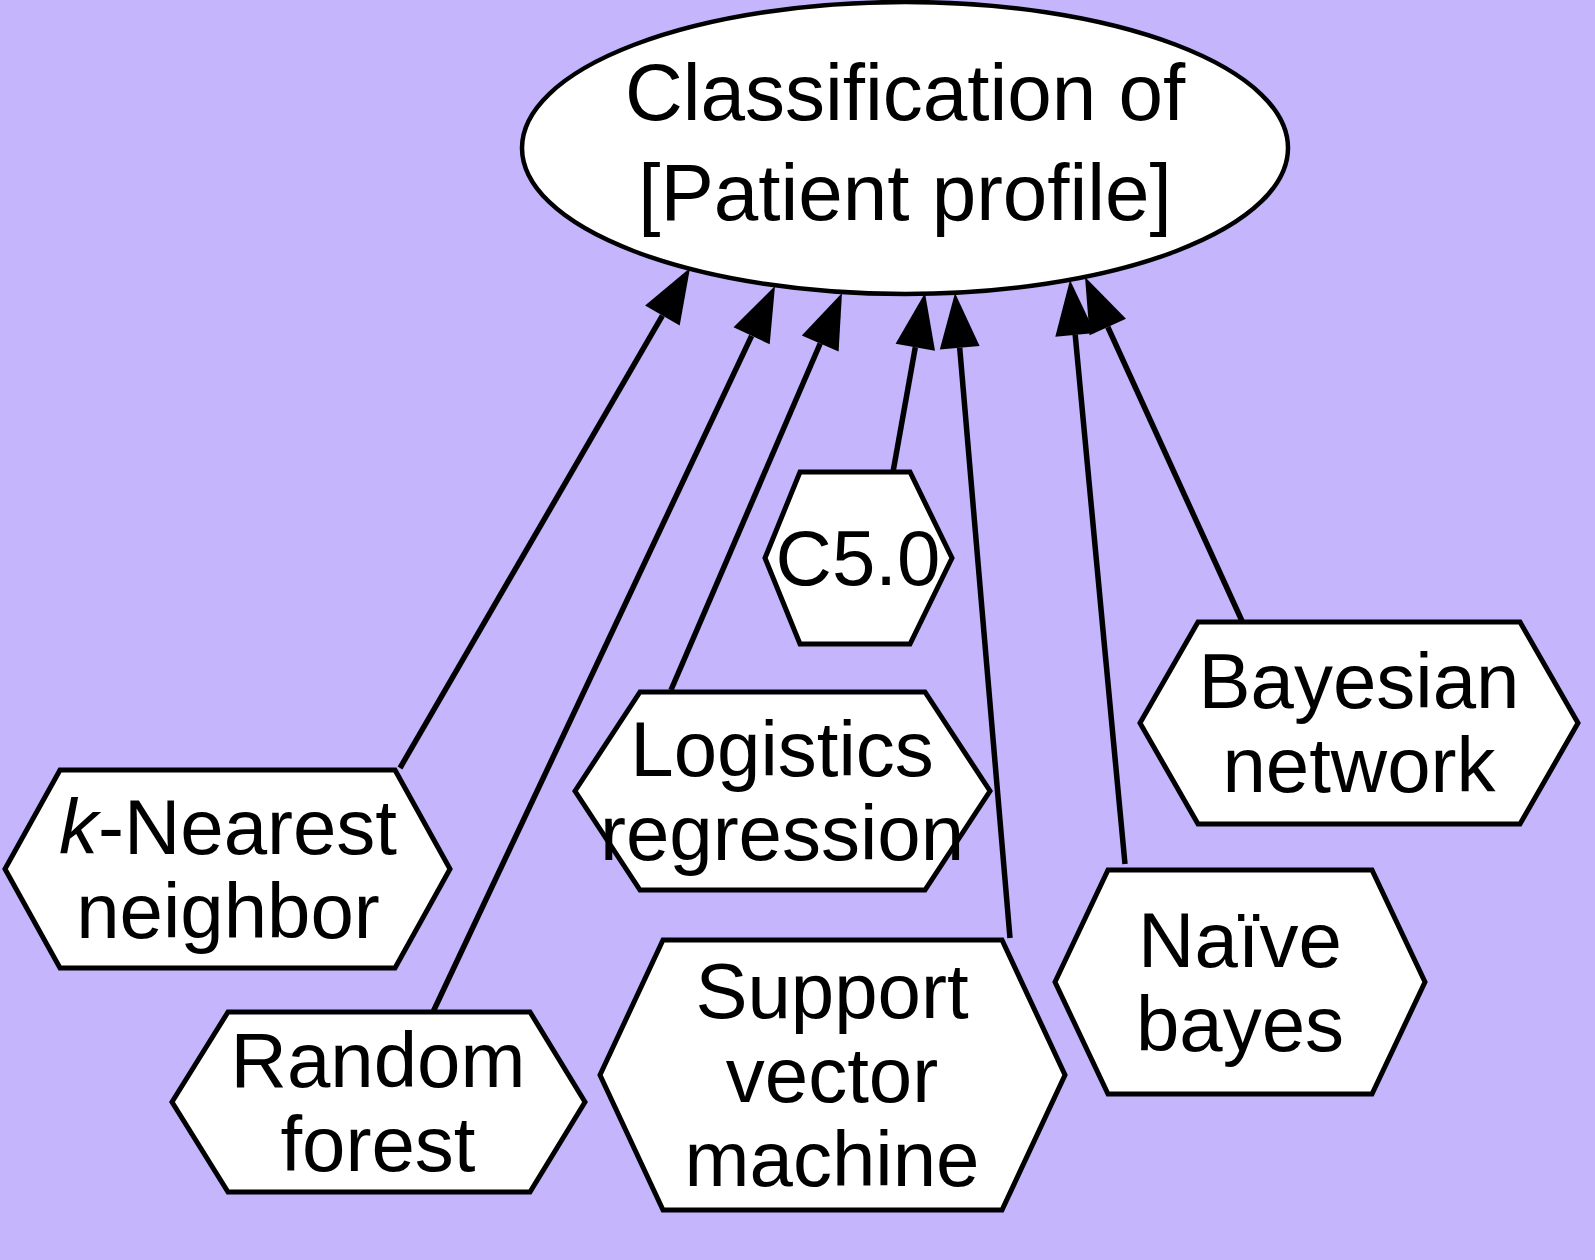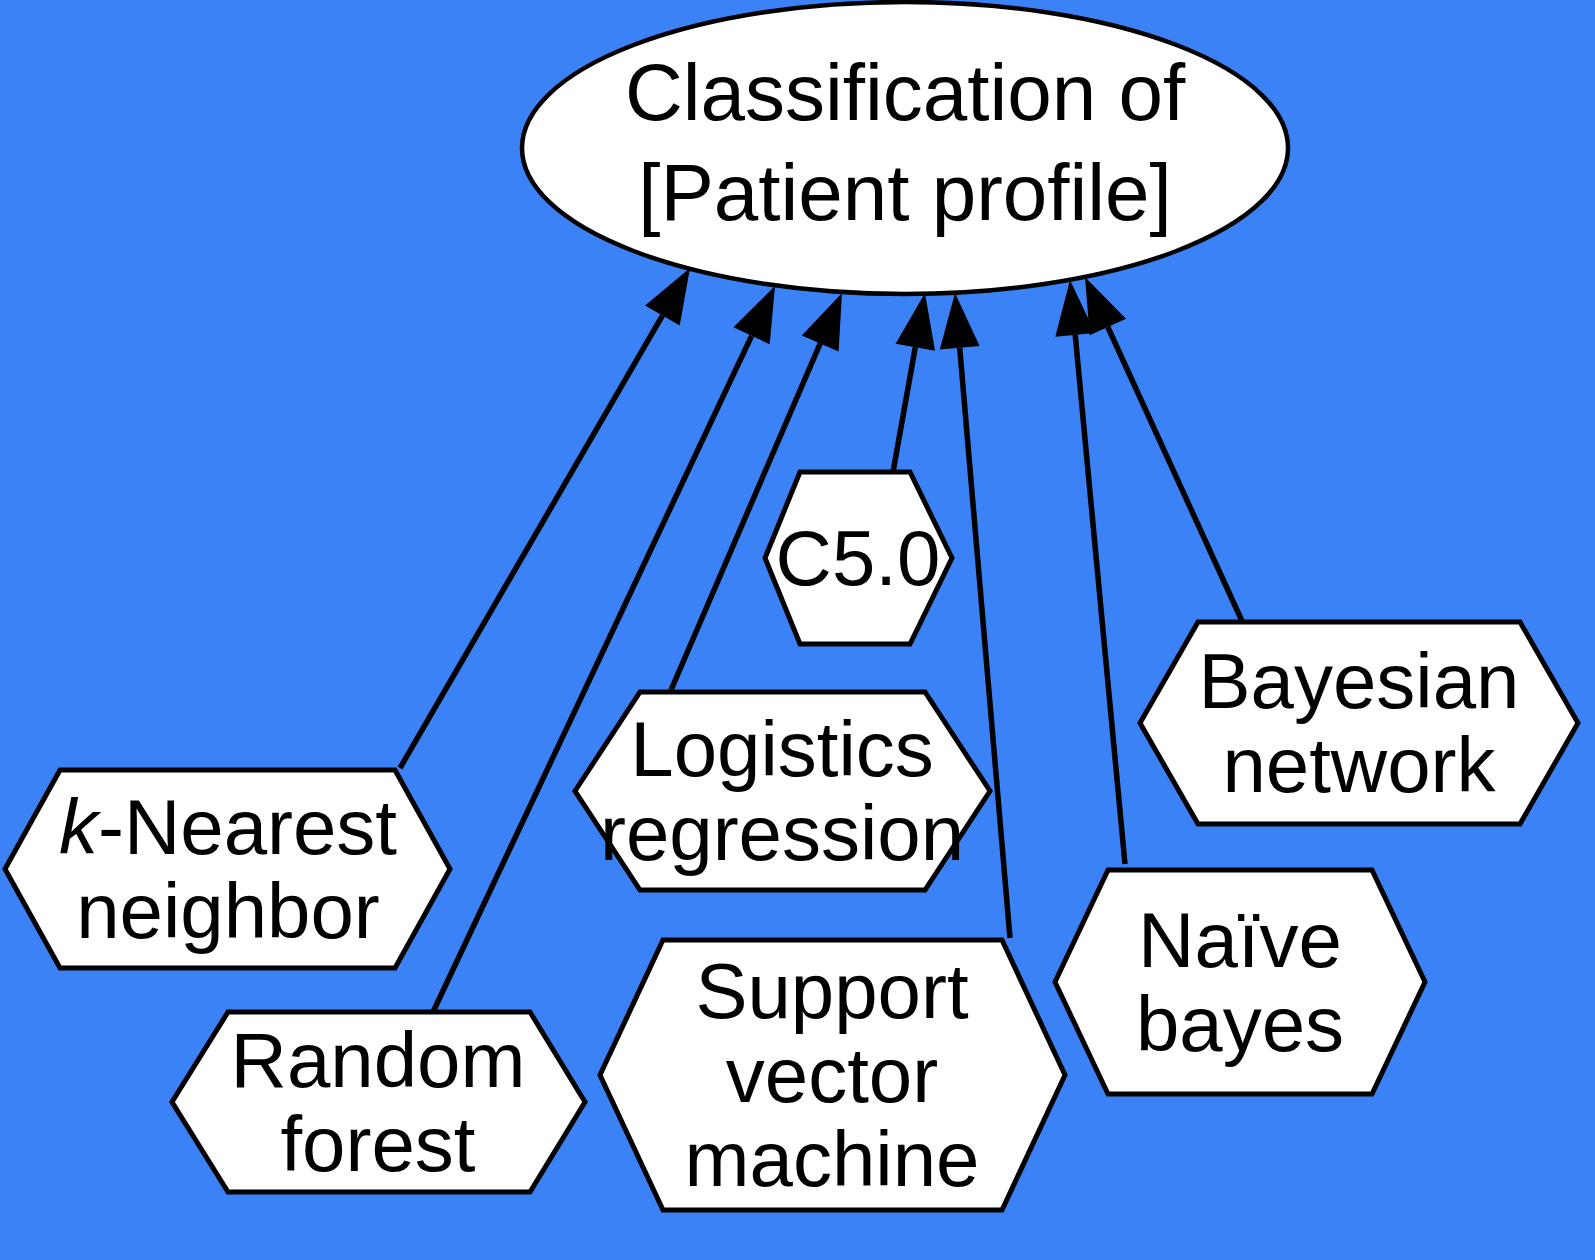--- a/index.html
+++ b/index.html
@@ -3,21 +3,21 @@
 <meta charset="utf-8">
 <style>
   html, body {
     margin: 0;
     padding: 0;
     background: #ffffff;
   }
   .stage {
     width: 1595px;
     height: 1260px;
-    background: #3b82f6;
+    background: #c4b5fd;
     position: relative;
     overflow: hidden;
   }
   svg text {
     font-family: "Liberation Sans", "DejaVu Sans", sans-serif;
     fill: #000000;
   }
   .ellipse-label { font-size: 80px; }
   .hex-label { font-size: 78px; }
   .italic { font-style: italic; }

